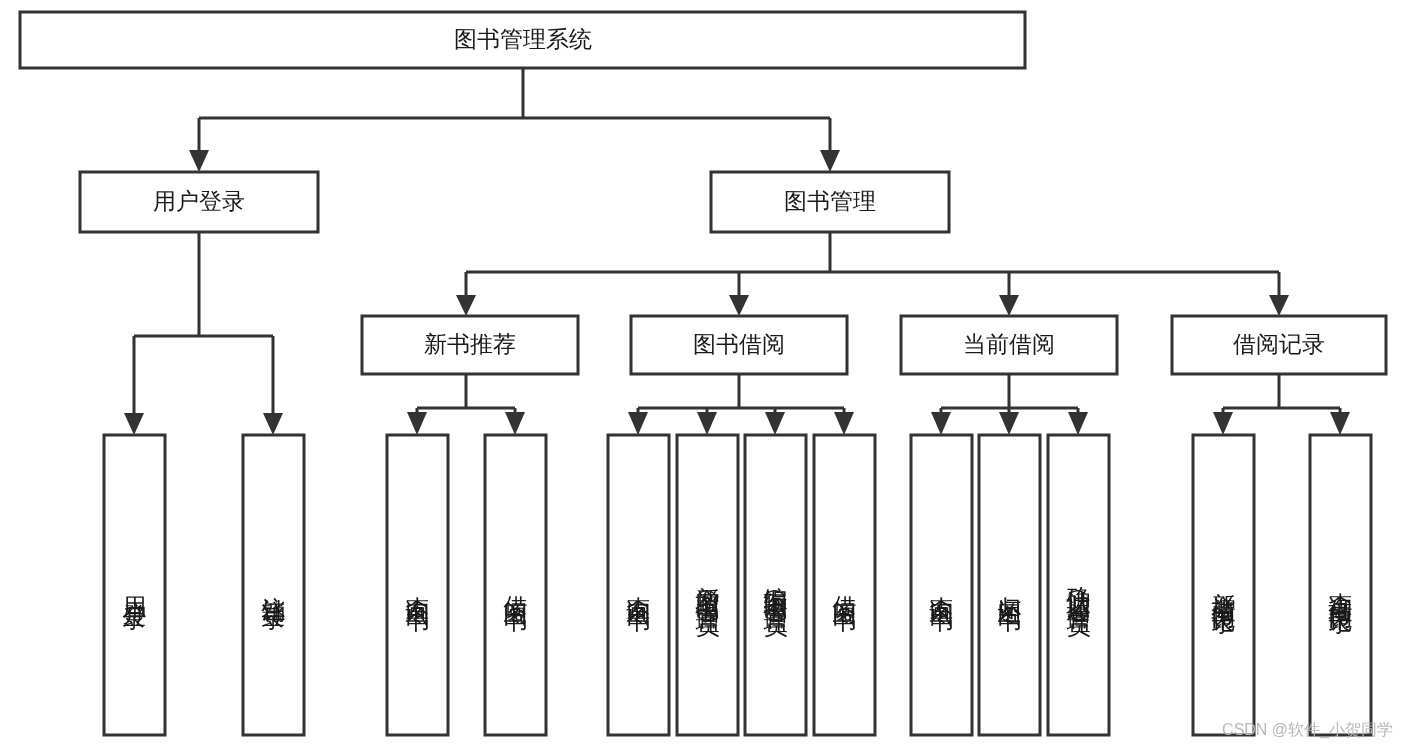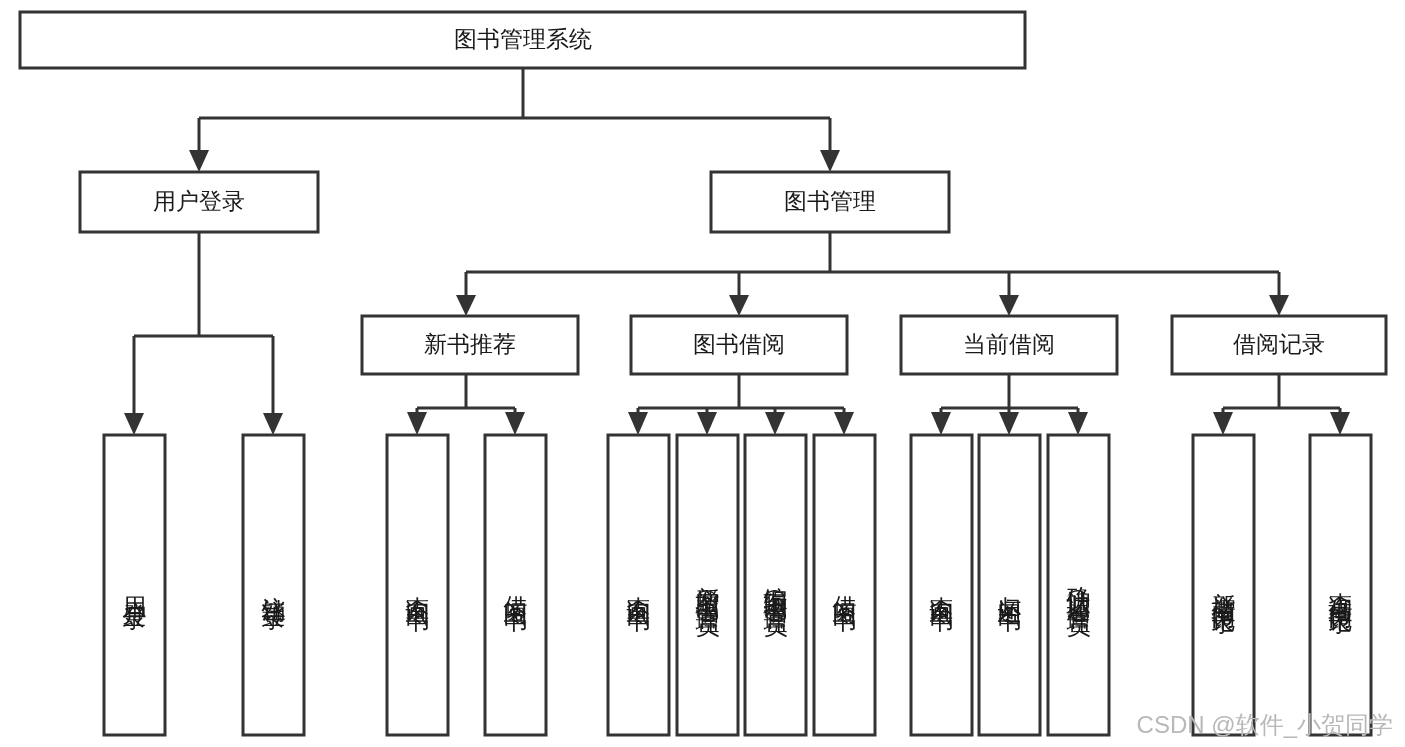--- a/index.html
+++ b/index.html
@@ -61,21 +61,21 @@
   }
   .arrow-head {
     fill: #333333;
     stroke: none;
   }
   .watermark {
     position: absolute;
     right: 12px;
     bottom: 6px;
     font-family: "Liberation Sans", "DejaVu Sans", sans-serif;
-    font-size: 24px;
+    font-size: 16px;
     color: #b8b8b8;
     white-space: nowrap;
     user-select: none;
   }
 </style>
 </head>
 <body>
 
 <svg id="diagram" viewBox="0 0 1405 747" xmlns="http://www.w3.org/2000/svg">
 

